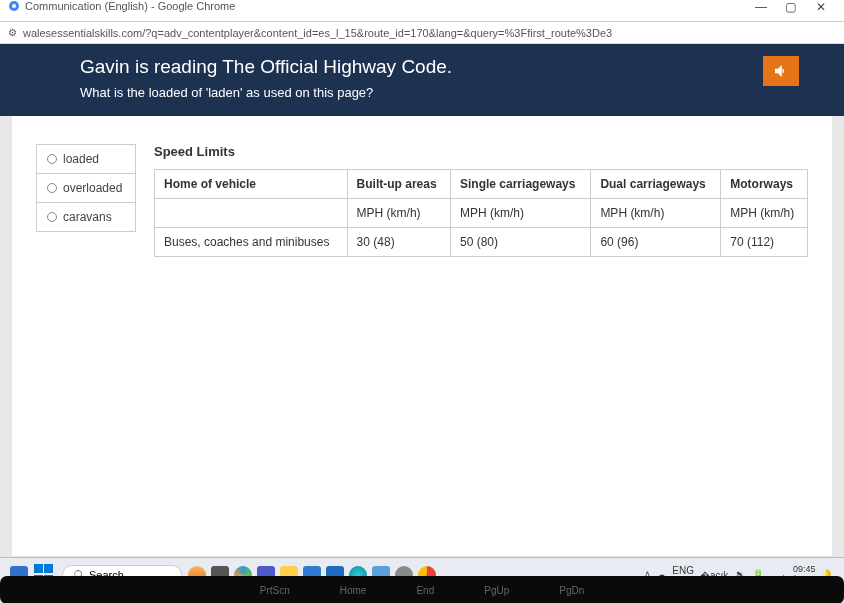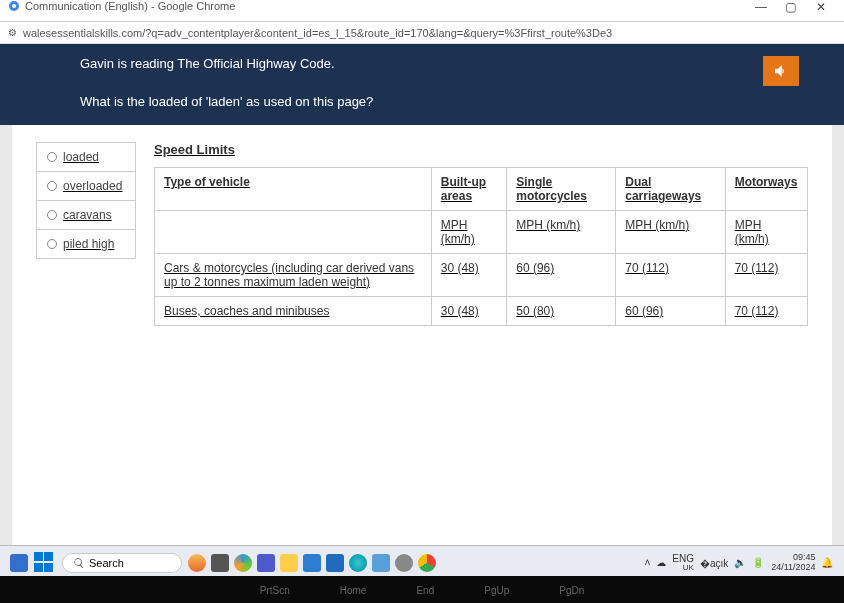--- a/index.html
+++ b/index.html
@@ -7,26 +7,26 @@
     
     .titlebar { height: 22px; background: #fff; display: flex; padding: 0 8px; font-size: 11px; color: #555; border-bottom: 1px solid #ccc; }
     .titlebar-icon { width: 12px; height: 12px; margin-right: 5px; }
     .titlebar-spacer { flex: 1; }
     .titlebar-btn { width: 30px; text-align: center; font-size: 12px; color: #444; }
     
     .urlbar { height: 22px; background: #fff; display: flex; align-items: center; padding: 0 8px; font-size: 11px; color: #555; border-bottom: 1px solid #ddd; }
     .urlbar-icon { margin-right: 6px; font-size: 10px; }
     
     .question-banner { background: #1d3151; color: #fff; padding: 12px 80px 16px 80px; position: relative; }
-    .question-line1 { font-size: 13px; margin-bottom: 23px; }
+    .question-line1 { font-size: 19px; margin-bottom: 7px; }
     .question-line2 { font-size: 13px; }
     .audio-btn { position: absolute; right: 45px; top: 12px; width: 36px; height: 30px; background: #e67517; display: flex; align-items: center; justify-content: center; }
     .audio-btn svg { width: 18px; height: 18px; fill: #fff; }
     
-    .content-area { background: #fff; padding: 17px 24px 18px 24px; display: flex; gap: 18px; height: 440px; overflow: auto; margin: 0 12px; text-decoration: underline;}
+    .content-area { background: #fff; padding: 28px 24px 18px 24px; display: flex; gap: 18px; height: 440px; overflow: auto; margin: 0 12px;}
     
     .answers { width: 100px; display: flex; flex-direction: column; gap: 0; }
     .answer-item { border: 1px solid #ccc; padding: 7px 10px; font-size: 12px; color: #444; display: flex; align-items: center; gap: 6px; margin-bottom: -1px; }
     .radio { width: 10px; height: 10px; border: 1px solid #888; border-radius: 50%; flex-shrink: 0; }
     
     .table-block { flex: 1; }
     .table-title { font-size: 13px; font-weight: bold; margin-bottom: 10px; color: #333; }
     table { border-collapse: collapse; width: 100%; font-size: 12px; color: #333; }
     th, td { border: 1px solid #ccc; padding: 7px 9px; text-align: left; vertical-align: top; }
     th { font-weight: bold; background: #fff; }
@@ -35,21 +35,21 @@
     .start-btn { width: 22px; height: 22px; display: flex; flex-wrap: wrap; gap: 1px; }
     .start-sq { width: 9px; height: 9px; background: #0078d4; }
     .search-box { display: flex; align-items: center; border: 1px solid #ccc; border-radius: 14px; padding: 3px 10px; background: #fff; width: 120px; }
     .search-box svg { width: 12px; height: 12px; fill: #666; margin-right: 4px; }
     .task-spacer { flex: 1; }
     .task-icons { display: flex; gap: 5px; align-items: center; }
     .task-icon { width: 18px; height: 18px; border-radius: 3px; }
     .tray { display: flex; align-items: center; gap: 6px; font-size: 10px; color: #333; }
     .clock { text-align: right; font-size: 9px; line-height: 1.1; }
     
-    .blackbar { position: absolute; bottom: -1px; left: 0; right: 0; height: 28px; background: #0a0a0a; display: flex; align-items: center; justify-content: center; gap: 50px; color: #666; font-size: 10px; }
+    .blackbar { position: absolute; bottom: -1px; left: 0; right: 0; height: 28px; background: #0a0a0a; display: flex; align-items: center; justify-content: center; gap: 50px; color: #666; font-size: 10px; border-radius: 7px; }
   </style>
 </head>
 <body>
 
 <div class="titlebar">
   <svg class="titlebar-icon" viewBox="0 0 24 24">
       <circle cx="12" cy="12" r="10" fill="#4285F4"></circle>
       <circle cx="12" cy="12" r="4" fill="#fff"></circle>
     </svg>
   <span>Communication (English) - Google Chrome</span>
@@ -82,66 +82,55 @@
       <span>loaded</span>
     </div>
     <div class="answer-item">
       <span class="radio"></span>
       <span>overloaded</span>
     </div>
     <div class="answer-item">
       <span class="radio"></span>
       <span>caravans</span>
     </div>
-    <div class="answer-item">
-      <span class="radio"></span>
-      <span>piled high</span>
-    </div>
   </div>
 
   <div class="table-block">
     <div class="table-title">Speed Limits</div>
     <table>
       <thead>
         <tr>
-          <th>Type of vehicle</th>
+          <th>Home of vehicle</th>
           <th>Built-up areas</th>
-          <th>Single motorcycles</th>
+          <th>Single carriageways</th>
           <th>Dual carriageways</th>
           <th>Motorways</th>
         </tr>
       </thead>
       <tbody>
         <tr>
           <td></td>
           <td>MPH (km/h)</td>
           <td>MPH (km/h)</td>
           <td>MPH (km/h)</td>
           <td>MPH (km/h)</td>
         </tr>
         <tr>
-          <td>Cars &amp; motorcycles (including car derived vans up to 2 tonnes maximum laden weight)</td>
-          <td>30 (48)</td>
-          <td>60 (96)</td>
-          <td>70 (112)</td>
-          <td>70 (112)</td>
-        </tr>
-        <tr>
           <td>Buses, coaches and minibuses</td>
           <td>30 (48)</td>
           <td>50 (80)</td>
           <td>60 (96)</td>
           <td>70 (112)</td>
         </tr>
       </tbody>
     </table>
   </div>
 </div>
 
-<div class="taskbar" style="bottom:24px;">
+<div class="taskbar" style="bottom:12px;">
   <span style="width:18px;height:18px;background:#3370cc;border-radius:3px;display:inline-block;"></span>
   <div class="start-btn">
     <span class="start-sq"></span>
       <span class="start-sq"></span>
       <span class="start-sq"></span>
       <span class="start-sq"></span>
   </div>
   <div class="search-box">
     <svg viewBox="0 0 24 24">
         <path d="M10 2a8 8 0 015.3 13.9l5 5-1.4 1.4-5-5A8 8 0 1110 2zm0 2a6 6 0 100 12 6 6 0 000-12z"></path>

